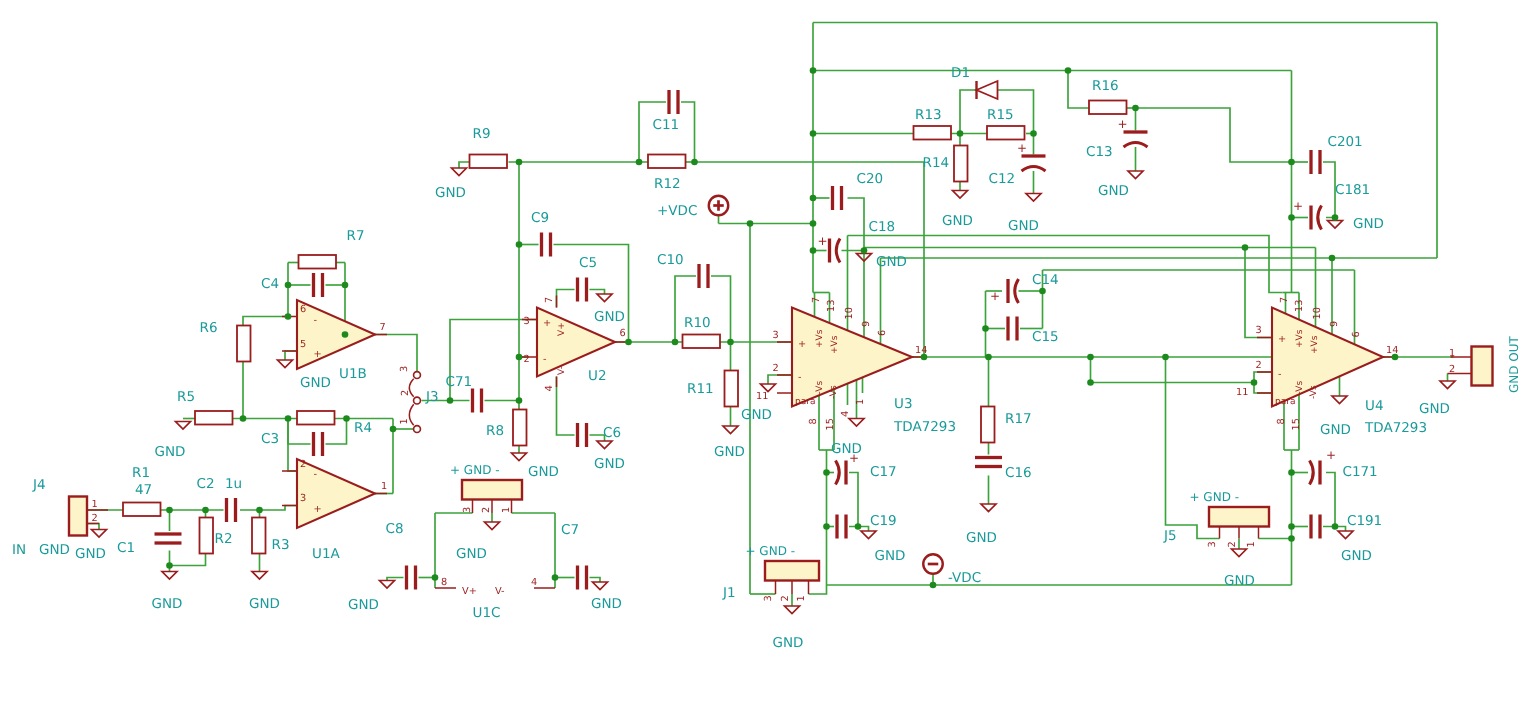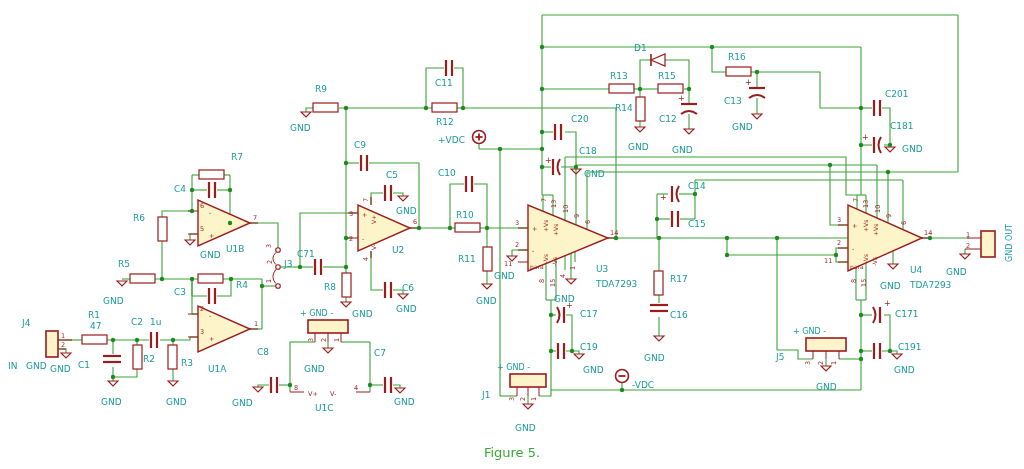--- a/index.html
+++ b/index.html
@@ -555,14 +555,13 @@
         <text x="966" y="248" fill="#9b1c1c" font-size="6.5">2</text>
         <text x="545" y="163" fill="#9b1c1c" font-size="8">+</text>
         <text x="678" y="101" fill="#9b1c1c" font-size="8">+</text>
         <text x="745" y="85" fill="#9b1c1c" font-size="8">+</text>
         <text x="660" y="200" fill="#9b1c1c" font-size="8">+</text>
         <text x="566" y="308" fill="#9b1c1c" font-size="8">+</text>
         <text x="884" y="306" fill="#9b1c1c" font-size="8">+</text>
         <text x="862" y="140" fill="#9b1c1c" font-size="8">+</text>
       </g>
   </svg>
-  <div class="cap" style="color: rgb(53, 171, 53);">Figure 5.</div>
 </div>
 
 </body></html>

